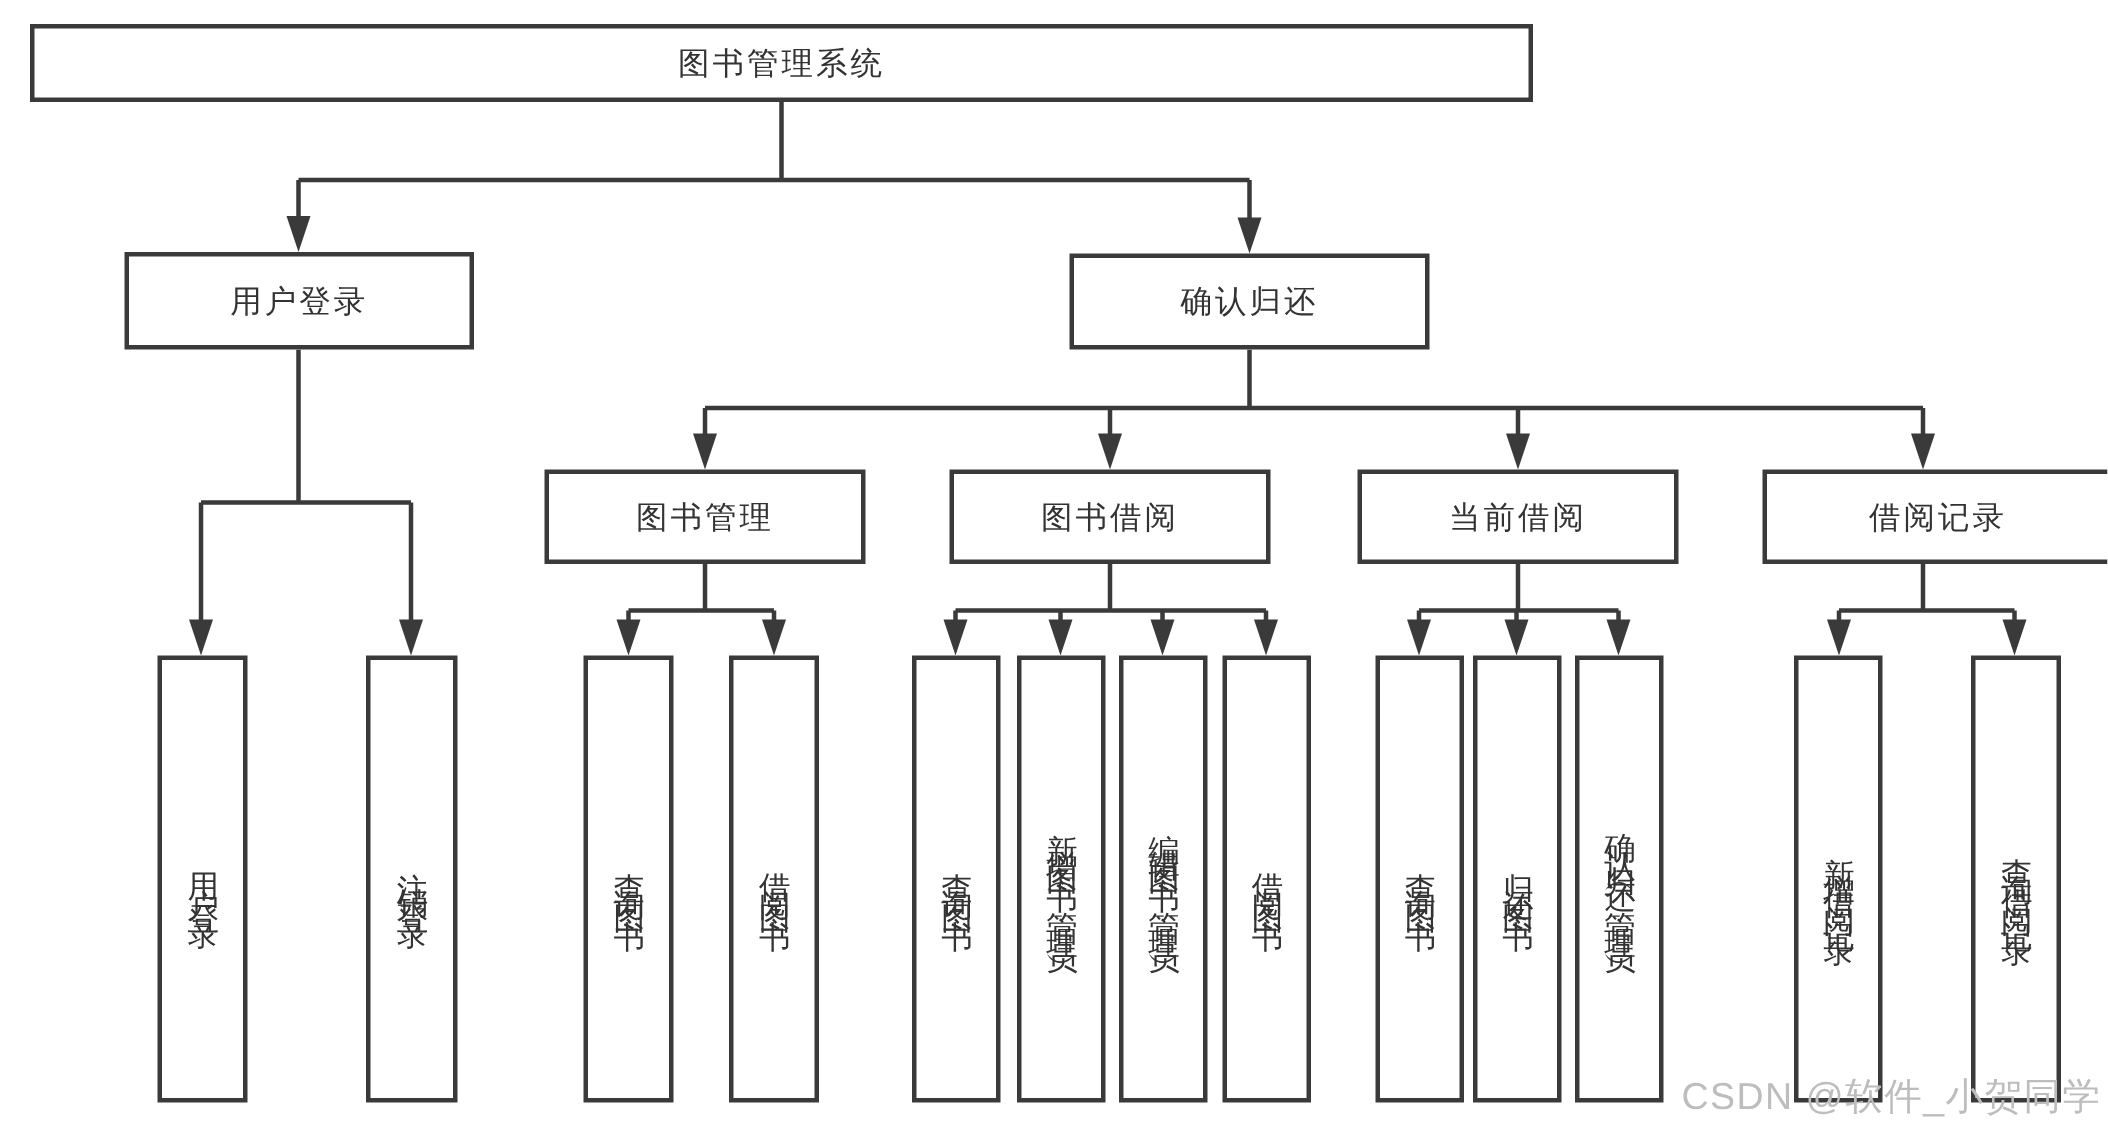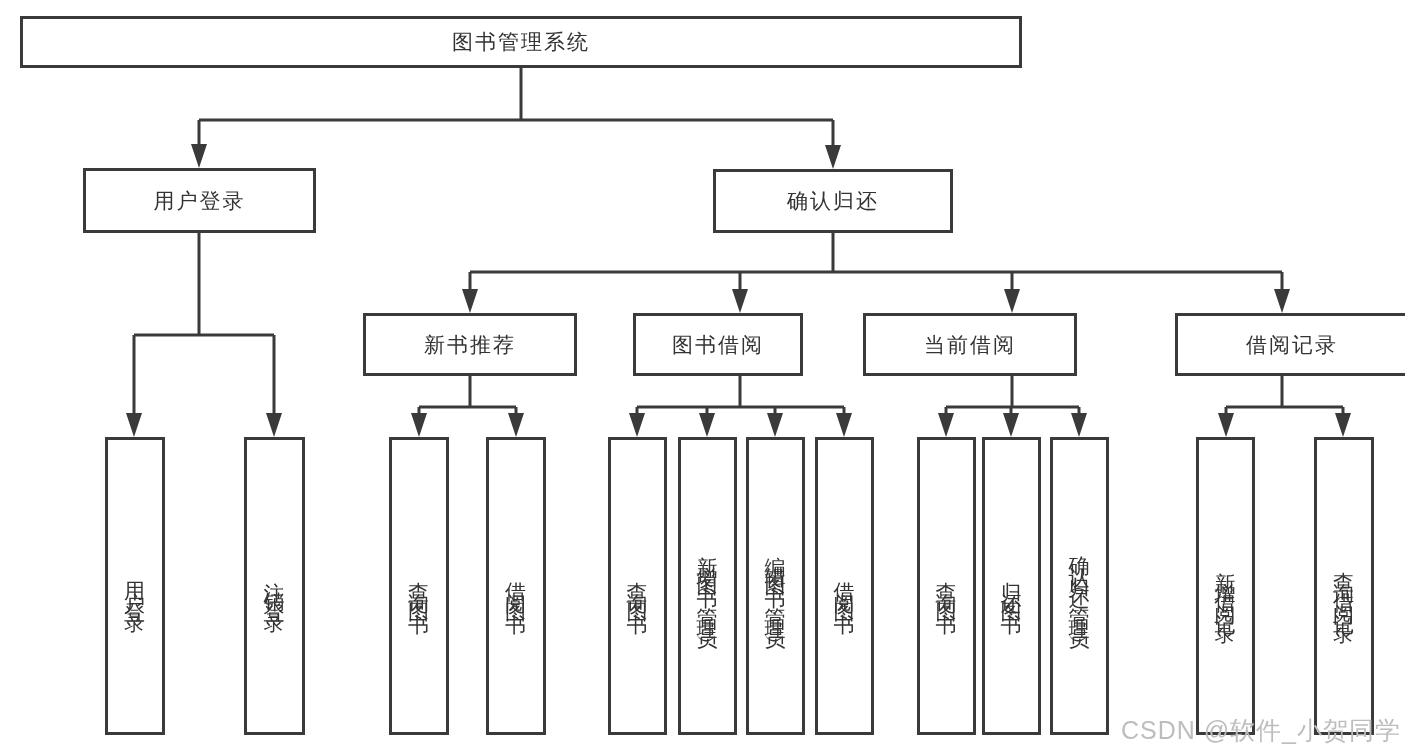--- a/index.html
+++ b/index.html
@@ -86,26 +86,26 @@
   </div>
 
   <div class="node h" style="left:83px;top:168px;width:233px;height:65px">
     <span>用户登录</span>
   </div>
   <div class="node h" style="left:713px;top:169px;width:240px;height:64px">
     <span>确认归还</span>
   </div>
 
   <div class="node h" style="left:363px;top:313px;width:214px;height:63px">
-    <span>新书推荐</span>
+    <span>图书管理</span>
   </div>
-  <div class="node h" style="left:633px;top:313px;width:170px;height:63px">
+  <div class="node h" style="left:633px;top:313px;width:214px;height:63px">
     <span>图书借阅</span>
   </div>
-  <div class="node h" style="left:863px;top:313px;width:214px;height:63px">
+  <div class="node h" style="left:905px;top:313px;width:214px;height:63px">
     <span>当前借阅</span>
   </div>
   <div class="node h" style="left:1175px;top:313px;width:234px;height:63px">
     <span>借阅记录</span>
   </div>
 
   <div class="node v" style="left:105px;top:437px;width:60px;height:298px">
     <span>用户登录</span>
   </div>
   <div class="node v" style="left:244px;top:437px;width:61px;height:298px">

